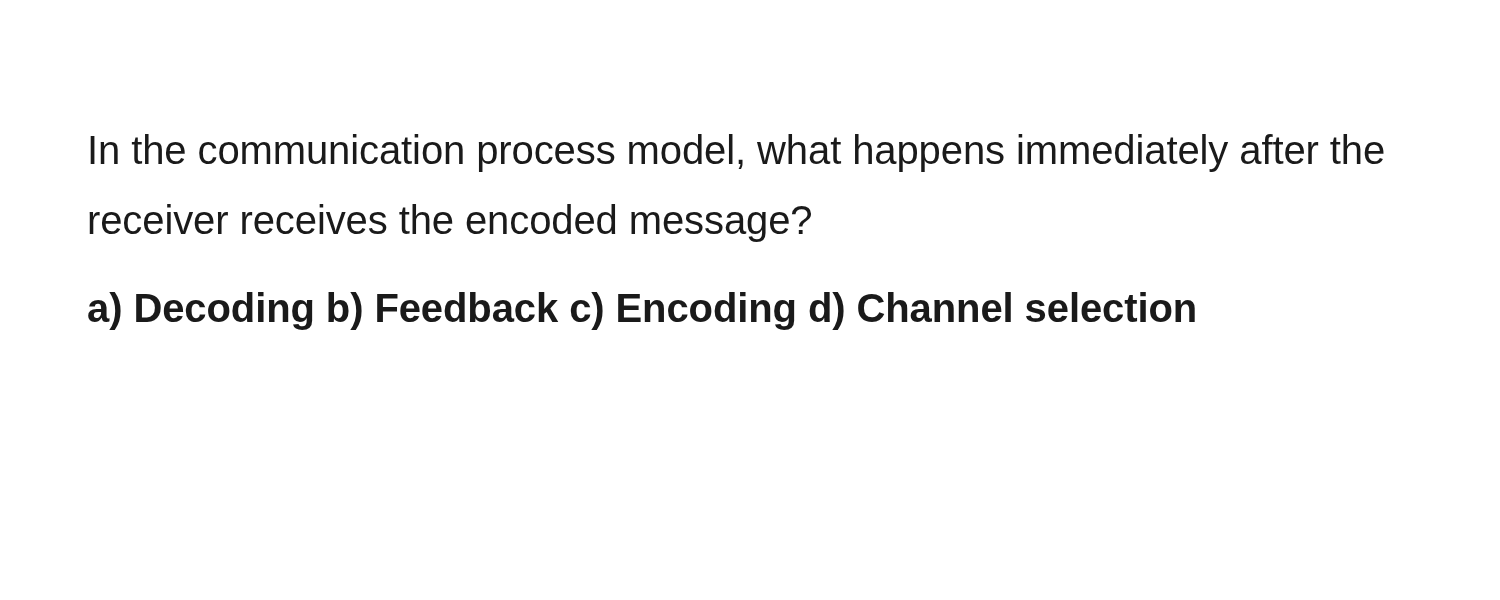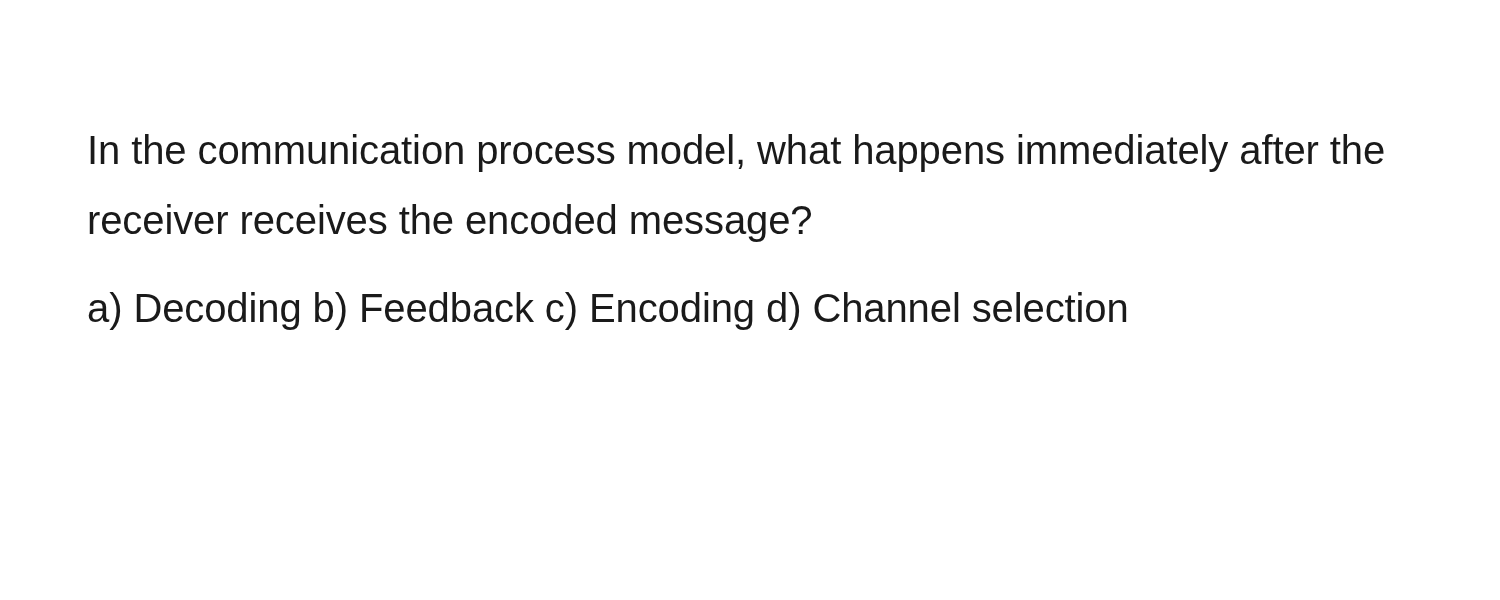--- a/index.html
+++ b/index.html
@@ -20,21 +20,21 @@
       font-size: 40px;
       line-height: 1.75;
       color: #1a1a1a;
       font-weight: 400;
       letter-spacing: -0.1px;
     }
     .options-text {
       font-size: 40px;
       line-height: 1.75;
       color: #1a1a1a;
-      font-weight: 400;
+      font-weight: 700;
       letter-spacing: -0.1px;
     }
   </style>
 </head>
 <body>
 
 <div class="question-text">In the communication process model, what happens immediately after the receiver receives the encoded message?</div>
 <div class="options-text">a) Decoding b) Feedback c) Encoding d) Channel selection</div>
 
 </body></html>

